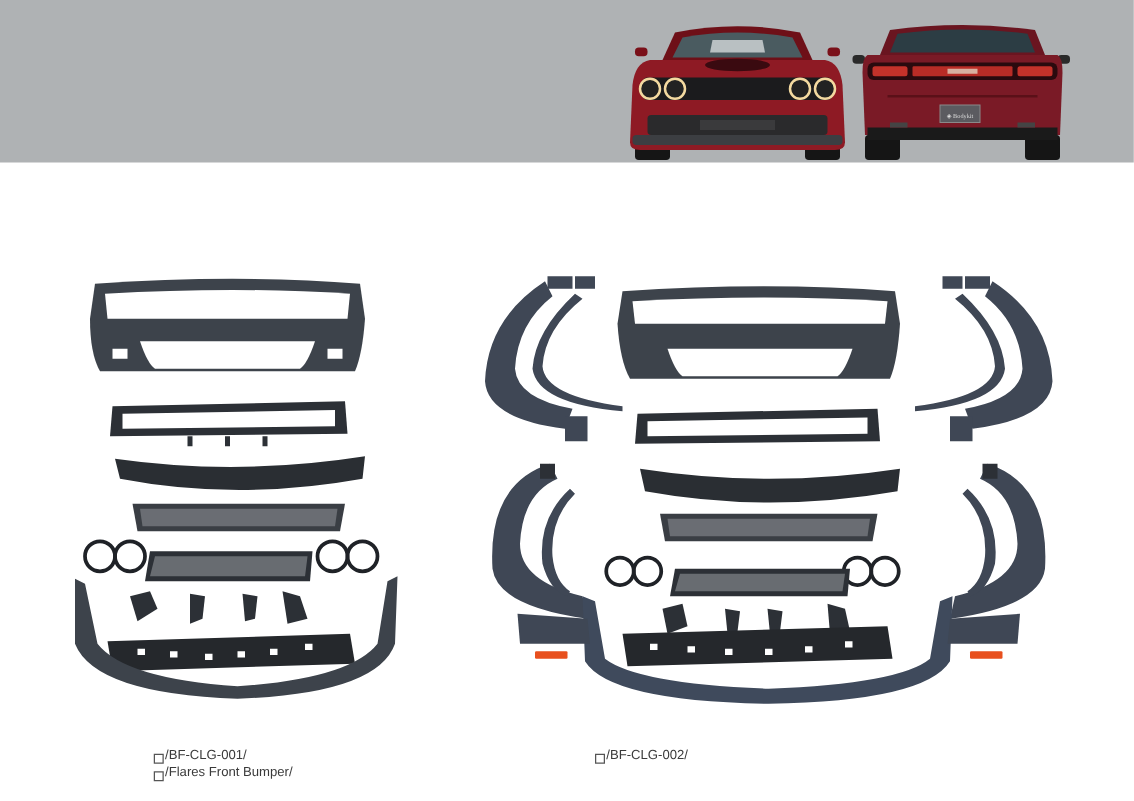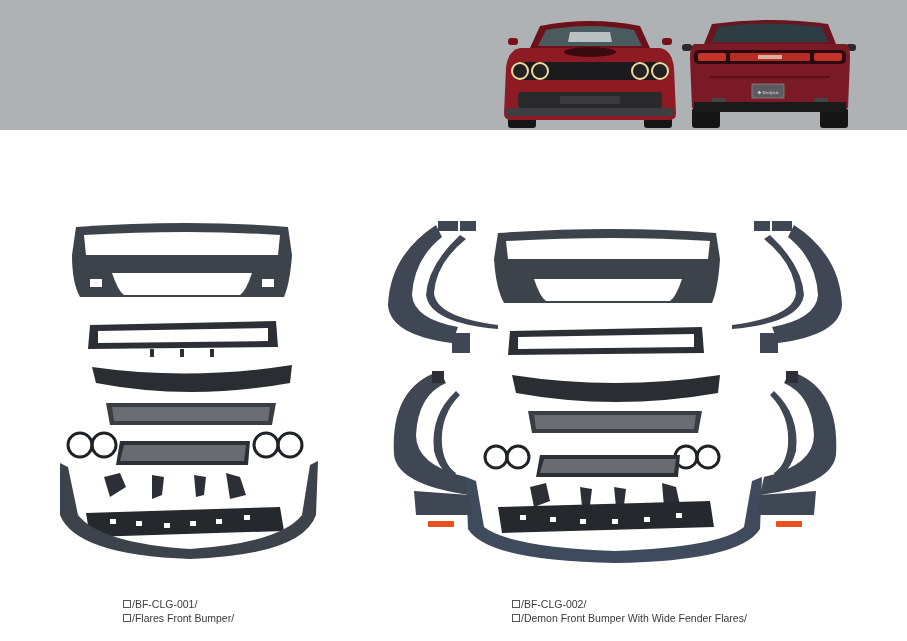--- a/index.html
+++ b/index.html
@@ -14,22 +14,22 @@
   .car { position: absolute; }
   .car-front { left: 500px; top: 18px; width: 180px; height: 112px; }
   .car-rear { left: 680px; top: 18px; width: 180px; height: 112px; }
   .kit { position: absolute; }
   .kit-left { left: 40px; top: 215px; width: 290px; height: 355px; }
   .kit-right { left: 380px; top: 215px; width: 470px; height: 355px; }
   .caption {
     position: absolute; font-size: 10.5px; color: #3a3a3a; line-height: 14px;
   }
   .caption-left { left: 123px; top: 597px; }
-  .caption-right { left: 512px; top: 597px; }
-  .cap-line { display: flex; align-items: center; white-space: nowrap; }
+  .caption-right { left: 476px; top: 597px; }
+  .cap-line { display: flex; align-items: flex-end; white-space: nowrap; }
   .chk {
     display: inline-block; width: 8px; height: 8px; border: 1px solid #555;
     margin-right: 1px; box-sizing: border-box;
   }
 </style>
 </head>
 <body>
 
 <div class="banner">
 
@@ -198,17 +198,13 @@
     <span class="chk"></span>
     <span>/Flares Front Bumper/</span>
   </div>
 </div>
 
 <div class="caption caption-right">
   <div class="cap-line">
     <span class="chk"></span>
     <span>/BF-CLG-002/</span>
   </div>
-  <div class="cap-line">
-    <span class="chk"></span>
-    <span>/Demon Front Bumper With Wide Fender Flares/</span>
-  </div>
 </div>
 
 </body></html>

